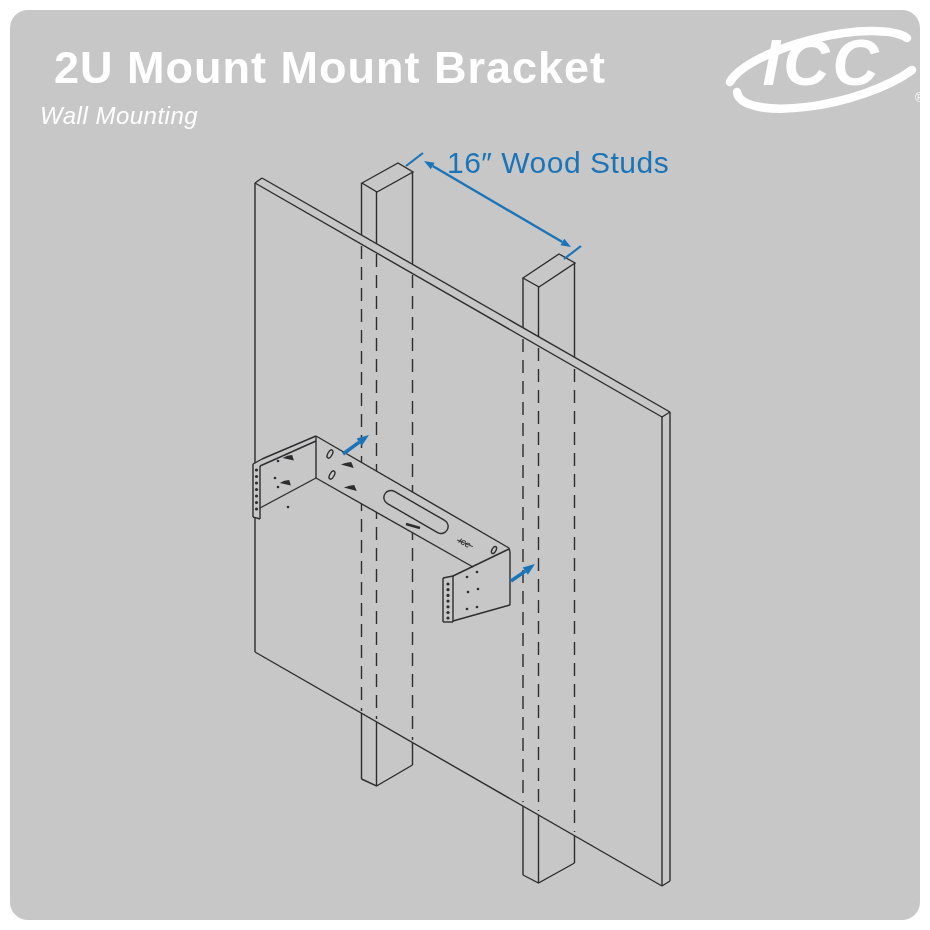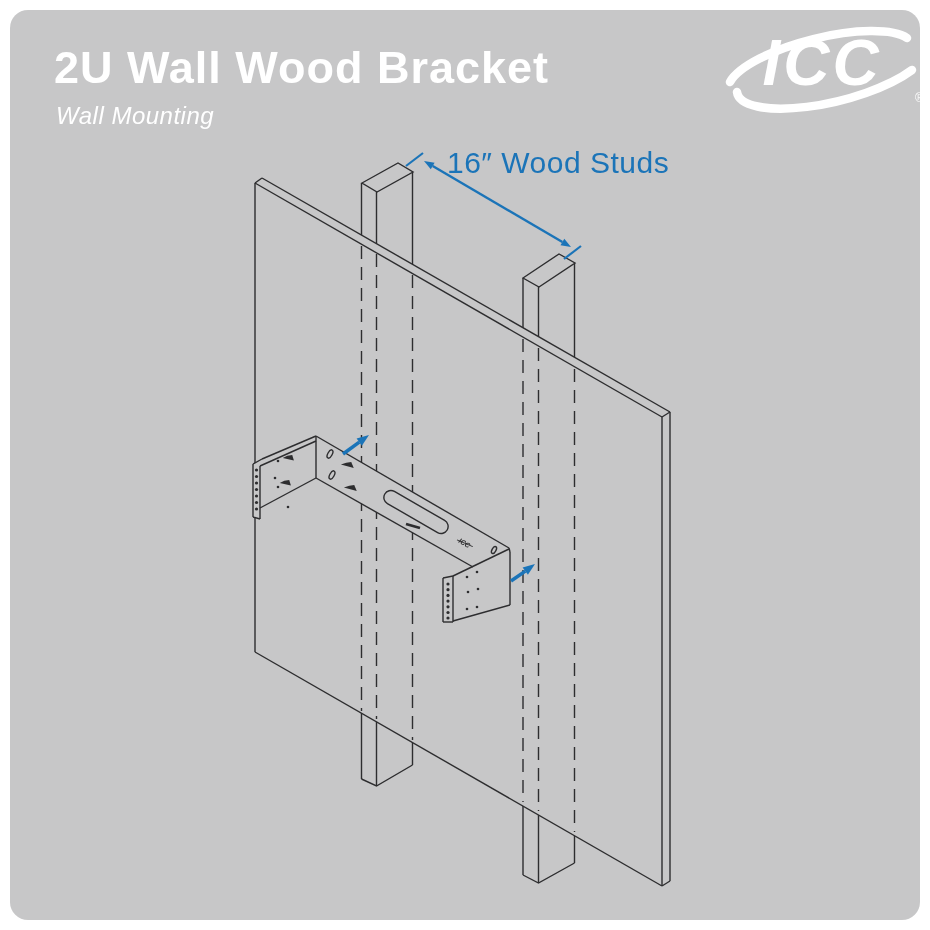--- a/index.html
+++ b/index.html
@@ -2,21 +2,21 @@
 <html><head>
 <meta charset="utf-8">
 <style>
   html,body{margin:0;padding:0;background:#ffffff;}
   .stage{position:relative;width:930px;height:930px;background:#ffffff;overflow:hidden;
          font-family:"Liberation Sans", sans-serif;}
   .panel{position:absolute;inset:10px;background:#c7c7c8;border-radius:18px;}
   svg.art{position:absolute;left:0;top:0;width:930px;height:930px;}
   .title{position:absolute;left:54px;top:42px;font-weight:bold;font-size:45px;
          color:#ffffff;letter-spacing:1px;}
-  .subtitle{position:absolute;left:56px;top:102px;font-style:italic;font-size:24px;
+  .subtitle{position:absolute;left:40px;top:102px;font-style:italic;font-size:24px;
          color:#ffffff;letter-spacing:0.5px;}
   .ln{stroke:#2d2d2f;stroke-width:1.4;fill:none;}
   .lnf{stroke:#2d2d2f;stroke-width:1.4;fill:#c7c7c8;}
   .dash{stroke:#2d2d2f;stroke-width:1.4;fill:none;stroke-dasharray:13 8;}
   .hole{fill:#2d2d2f;stroke:none;}
   .flag{fill:#2d2d2f;stroke:none;}
   .blue-ln{stroke:#1b74b8;fill:none;}
   .blue-fill{fill:#1b74b8;stroke:none;}
   .dim-text{font-family:"Liberation Sans", sans-serif;font-size:30px;fill:#1b74b8;letter-spacing:0.5px;}
   .mark-text{font-family:"Liberation Sans", sans-serif;font-size:7px;font-weight:bold;font-style:italic;fill:#2d2d2f;}
@@ -164,15 +164,15 @@
     </g>
 
     <g transform="translate(822,62)">
       <path class="swoosh" d="M -92,20 A 95,30 -14 0 1 85,-24"></path>
       <path class="swoosh" d="M -85,30 A 98,32 -14 0 0 90,8"></path>
       <text class="logo-text" x="0" y="23" text-anchor="middle">ICC</text>
       <text class="logo-reg" x="93" y="40">®</text>
     </g>
   </svg>
 
-  <div class="title">2U Wall Wood Bracket</div>
+  <div class="title">2U Mount Mount Bracket</div>
   <div class="subtitle">Wall Mounting</div>
 </div>
 
 </body></html>

